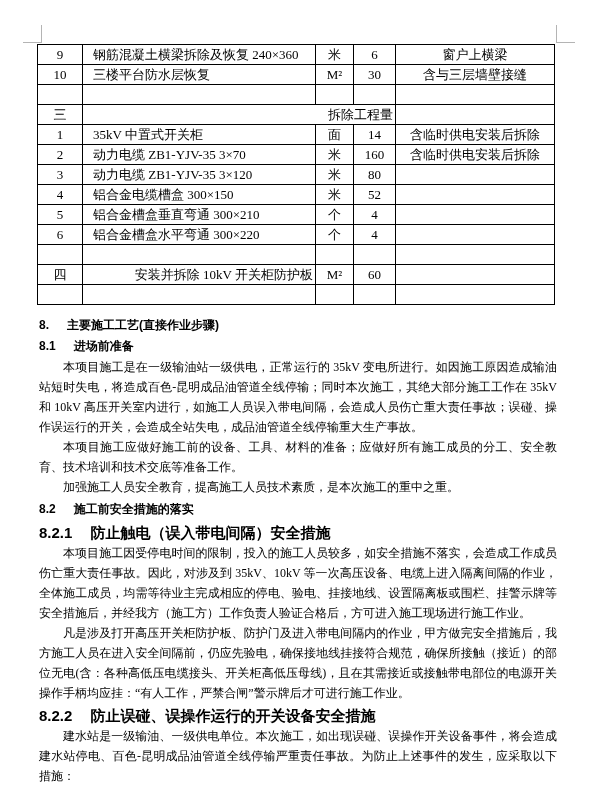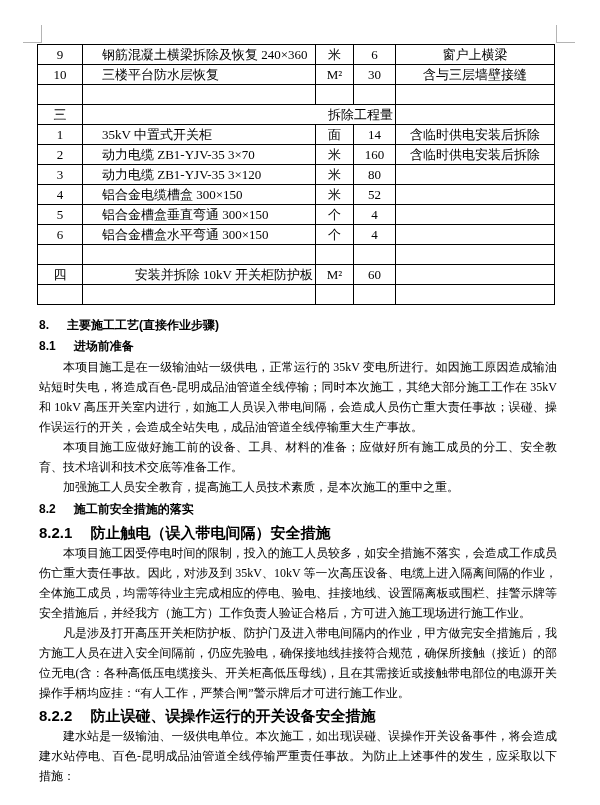--- a/index.html
+++ b/index.html
@@ -21,21 +21,21 @@
   table.qty{
     position:absolute;left:37px;top:44px;width:517px;
     border-collapse:collapse;table-layout:fixed;
   }
   table.qty td{
     border:1px solid #000;
     font-size:13px;line-height:15px;
     padding:1px 2px;overflow:hidden;white-space:nowrap;
     text-align:center;vertical-align:middle;
   }
-  table.qty td.desc{text-align:left;padding-left:19px;}
+  table.qty td.desc{text-align:left;padding-left:10px;}
   table.qty td.desc-center{text-align:right;}
   table.qty tr{height:20px;}
   tr.r-first{height:19px;}
   tr.r-second{height:21px;}
   tr.r-four{height:23px;}
 
   
   .textblock{
     position:absolute;left:39px;top:310px;width:518px;
   }
@@ -123,28 +123,28 @@
       </tr>
       <tr>
         <td>4</td>
         <td class="desc">铝合金电缆槽盒 300×150</td>
         <td>米</td>
         <td>52</td>
         <td></td>
       </tr>
       <tr>
         <td>5</td>
-        <td class="desc">铝合金槽盒垂直弯通 300×150</td>
+        <td class="desc">铝合金槽盒垂直弯通 300×210</td>
         <td>个</td>
         <td>4</td>
         <td></td>
       </tr>
       <tr>
         <td>6</td>
-        <td class="desc">铝合金槽盒水平弯通 300×150</td>
+        <td class="desc">铝合金槽盒水平弯通 300×220</td>
         <td>个</td>
         <td>4</td>
         <td></td>
       </tr>
       <tr>
         <td></td>
         <td class="desc"></td>
         <td></td>
         <td></td>
         <td></td>

